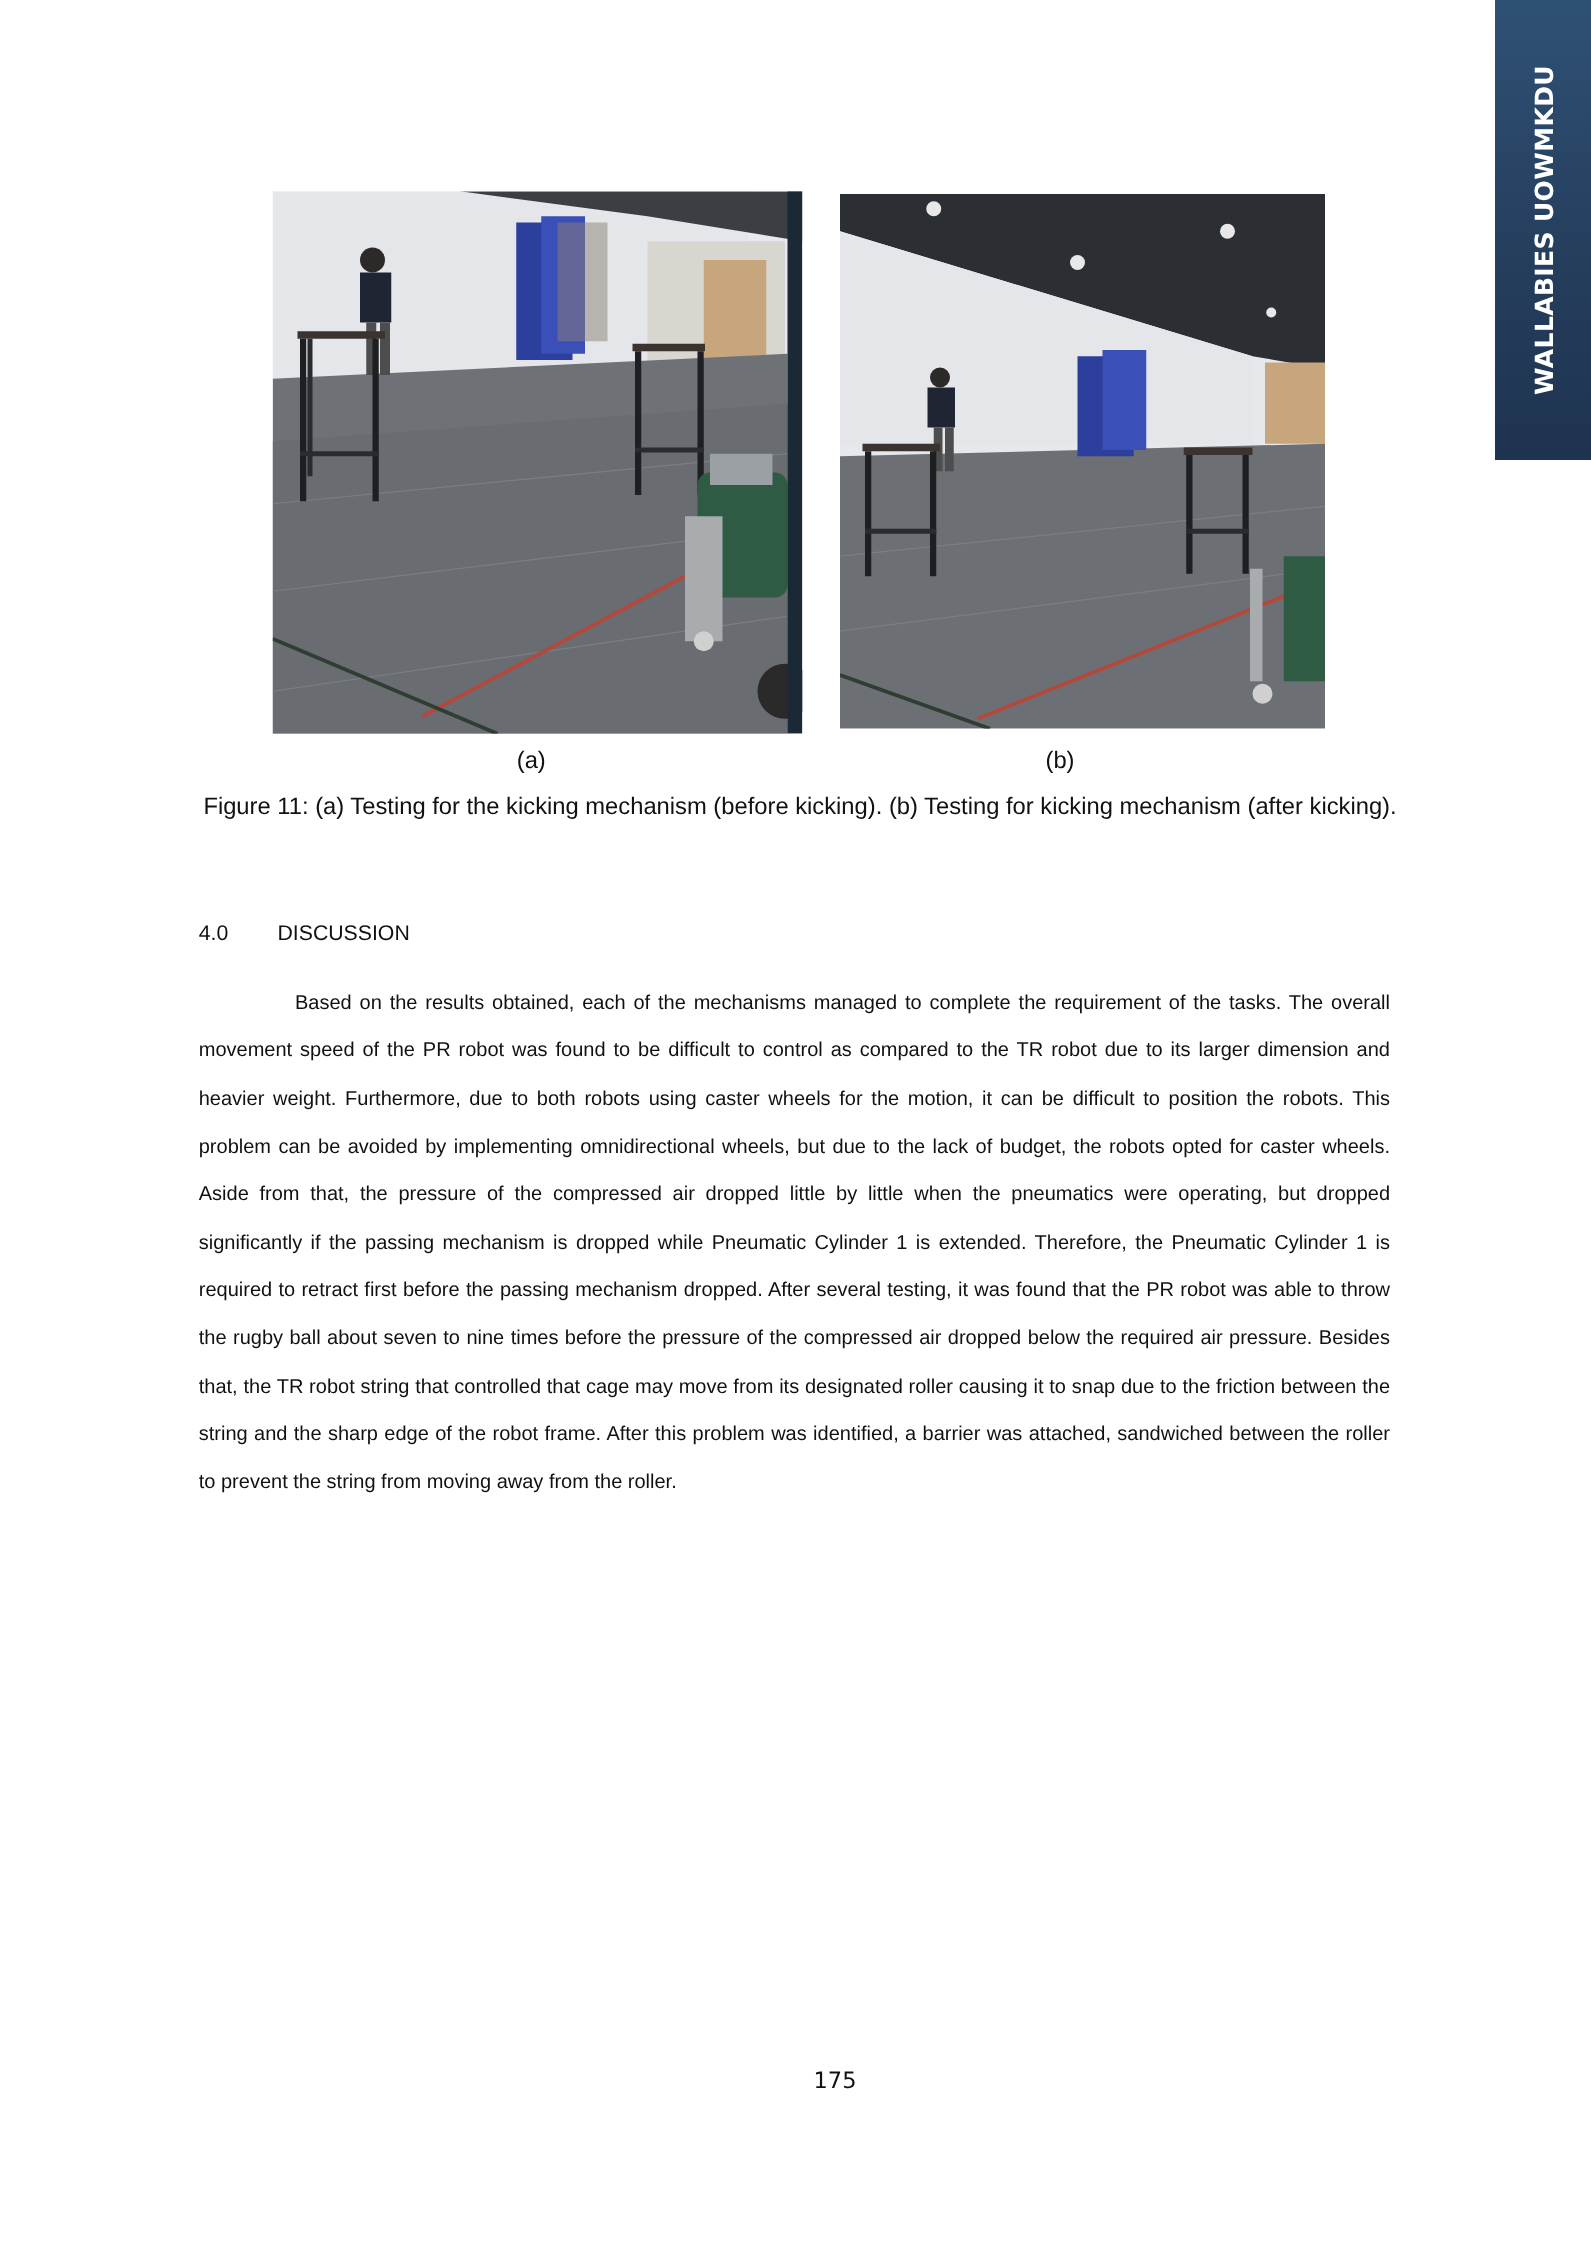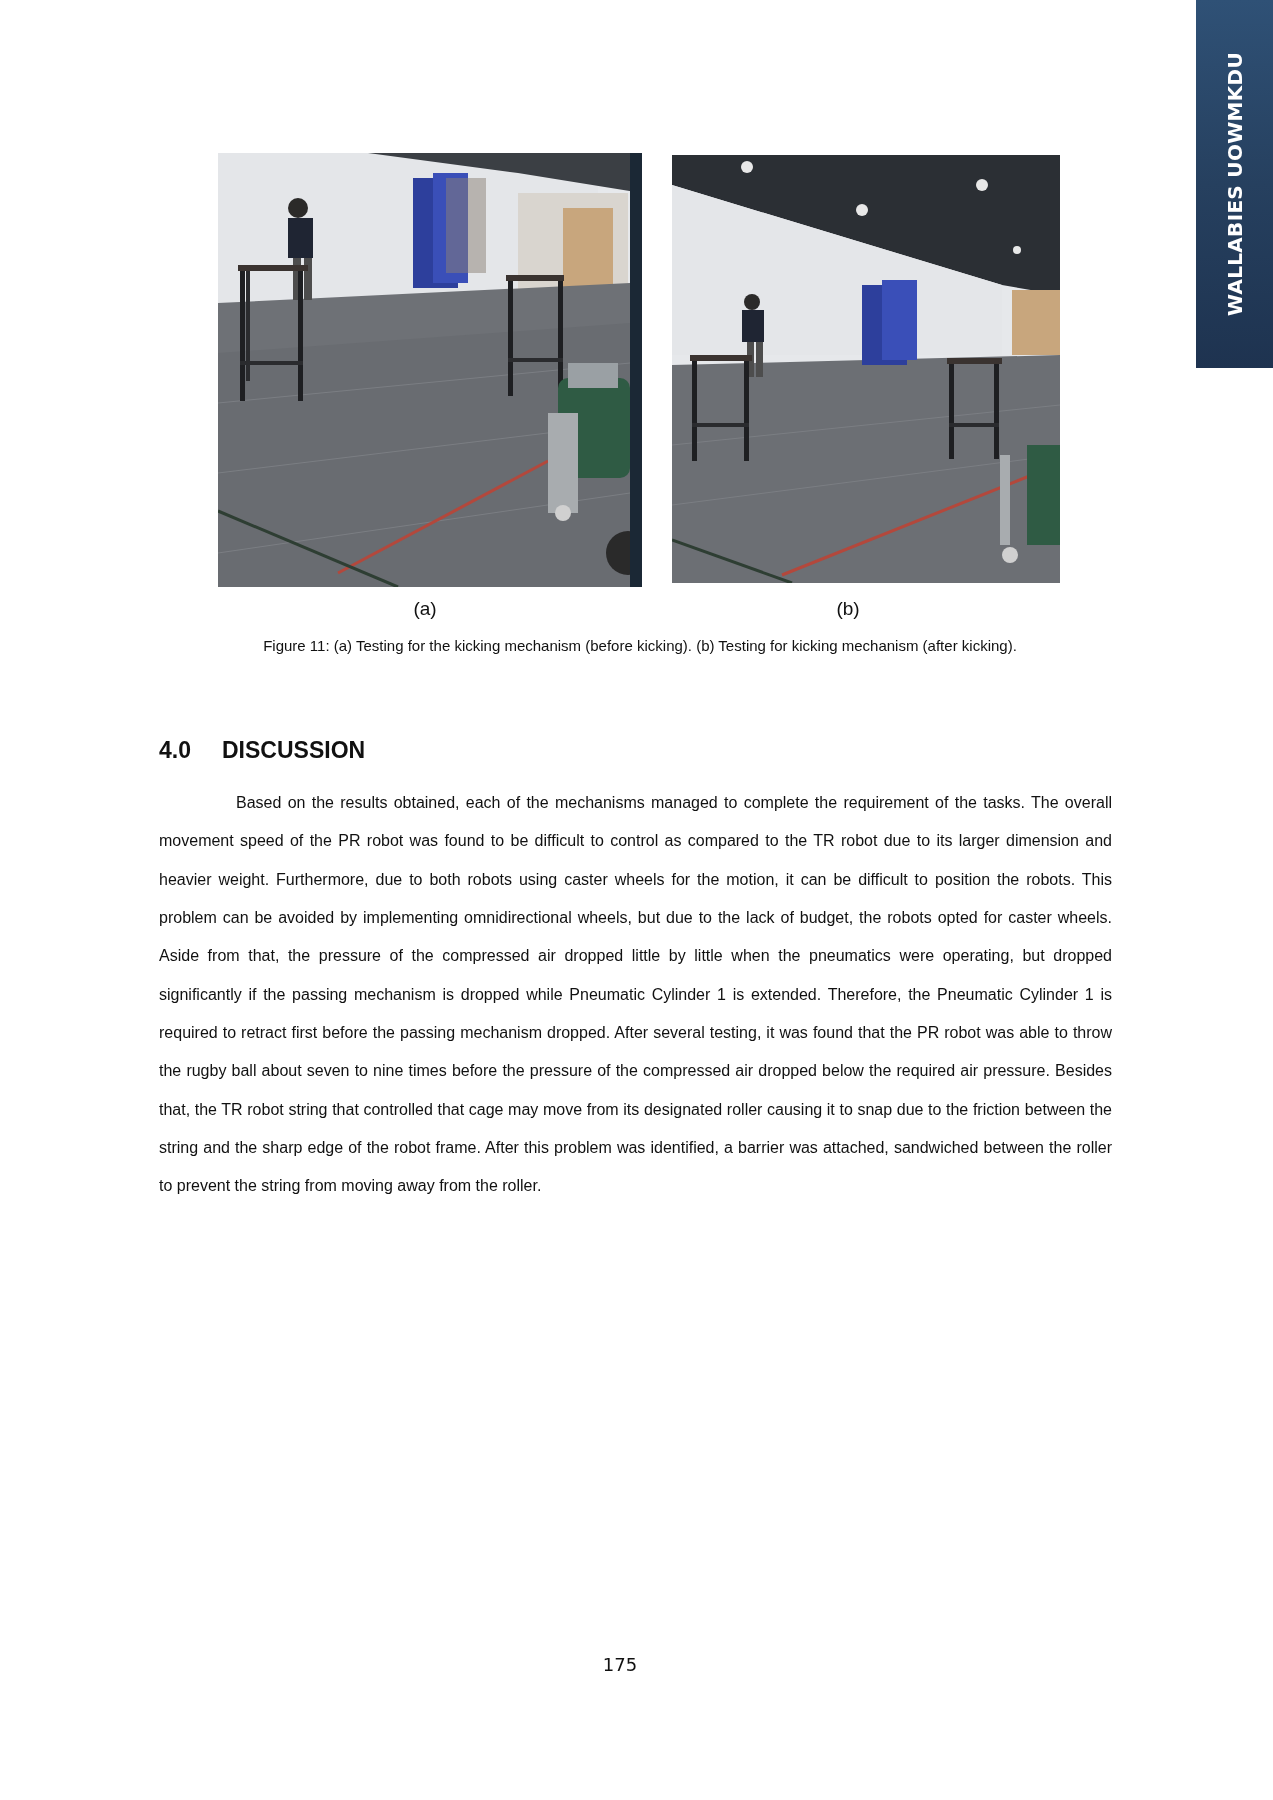--- a/index.html
+++ b/index.html
@@ -11,29 +11,29 @@
 
   .photo { position:absolute; overflow:hidden; }
   .photo svg { display:block; width:100%; height:100%; }
   #photo-a { left:218px; top:153px; width:424px; height:434px; }
   #photo-b { left:672px; top:155px; width:388px; height:428px; }
 
   .sub-label { position:absolute; top:598px; font-size:19px; width:60px; text-align:center; }
   #label-a { left:395px; }
   #label-b { left:818px; }
 
-  .caption { position:absolute; left:150px; width:980px; top:634px; font-size:15px; line-height:24px; text-align:center; }
+  .caption { position:absolute; left:150px; width:980px; top:634px; font-size:19px; line-height:24px; text-align:center; }
 
-  .heading { position:absolute; left:159px; top:737px; font-size:23px; font-weight:bold; }
+  .heading { position:absolute; left:159px; top:737px; font-size:17px; font-weight:normal; }
   .heading .num { display:inline-block; width:63px; }
 
   .body-text { position:absolute; left:159px; top:784px; width:953px; font-size:16px; line-height:38.35px;
     text-align:justify; text-indent:77px; }
 
-  .page-num { position:absolute; left:584px; width:72px; text-align:center; top:1654px; font-family:"DejaVu Sans", sans-serif; font-size:18px; }
+  .page-num { position:absolute; left:632px; width:72px; text-align:center; top:1654px; font-family:"DejaVu Sans", sans-serif; font-size:18px; }
 </style>
 </head>
 <body>
 
 <div class="side-tab">
   <div class="side-tab-text">WALLABIES UOWMKDU</div>
 </div>
 
 <div class="photo" id="photo-a">
   <svg viewBox="0 0 424 434" preserveAspectRatio="none">

